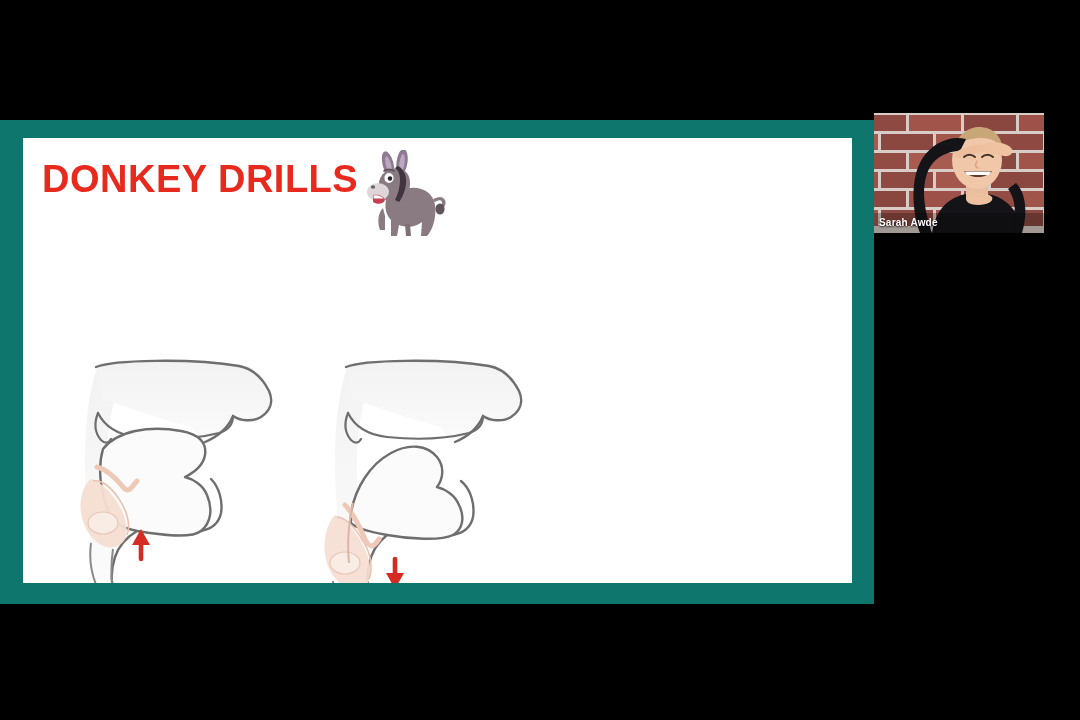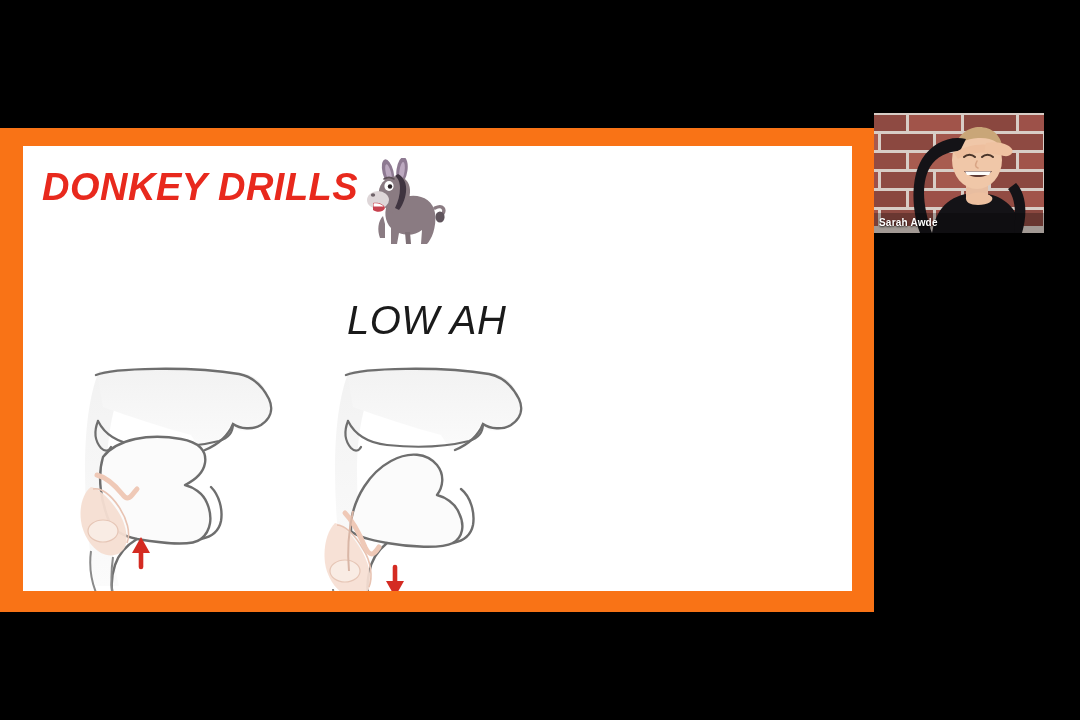--- a/index.html
+++ b/index.html
@@ -19,25 +19,24 @@
   #stage {
     position: absolute;
     inset: 0;
     background: #000000;
   }
 
   
   #presentation-frame {
     position: absolute;
     left: 0;
-    top: 128px;
+    top: 120px;
     width: 874px;
     height: 484px;
-    background: #f97316;
-    font-style: italic;
+    background: #0f766e;
   }
 
   
   #slide {
     position: absolute;
     left: 23px;
     top: 18px;
     width: 829px;
     height: 445px;
     background: #ffffff;
@@ -158,21 +157,20 @@
           <circle cx="29" cy="28.5" r="2.2" fill="#2a2226"></circle>
 
           <path d="M23 21 C26 19 30 19 33 21" stroke="#5e5158" stroke-width="1.6" fill="none" stroke-linecap="round"></path>
 
           <path d="M74 50 C82 46 85 52 81 57" stroke="#8a7b82" stroke-width="3.4" fill="none" stroke-linecap="round"></path>
           <ellipse cx="79" cy="59" rx="4.6" ry="5.6" fill="#5f545c"></ellipse>
         </svg>
       </div>
 
 
-      <div id="label-low-ah" class="vowel-label">LOW AH</div>
 
       <div id="diagram-high-eee" class="tract-diagram">
         <svg viewBox="0 0 260 240" width="260" height="240" xmlns="http://www.w3.org/2000/svg">
           <defs>
             <linearGradient id="headFill1" x1="0" y1="0" x2="0" y2="1">
               <stop offset="0%" stop-color="#f2f2f2"></stop>
               <stop offset="100%" stop-color="#fbfbfb"></stop>
             </linearGradient>
           </defs>
 

